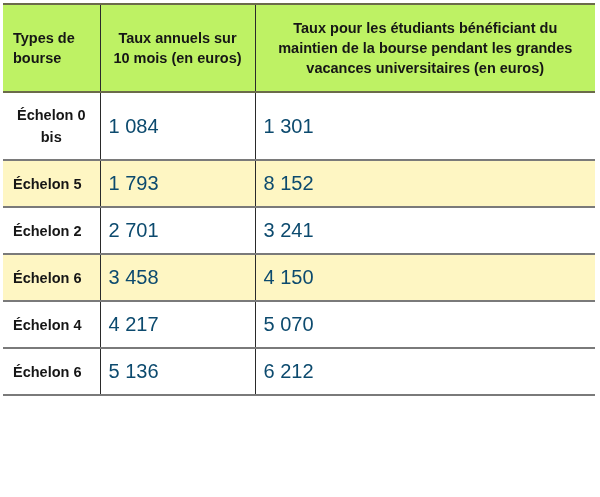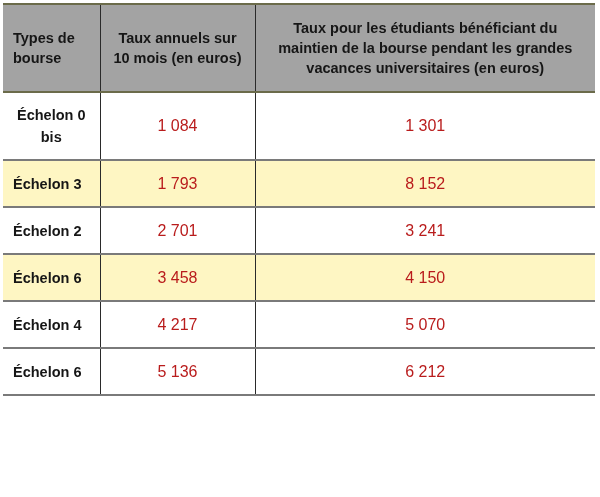--- a/index.html
+++ b/index.html
@@ -22,21 +22,21 @@
     }
     table {
       border-collapse: collapse;
       width: 592px;
       table-layout: fixed;
     }
     col.c1 { width: 97px; }
     col.c2 { width: 155px; }
     col.c3 { width: 340px; }
     thead tr {
-      background: #a3a3a3;
+      background: #bef264;
       height: 88px;
       border-radius: 28px;
     }
     thead th {
       font-weight: bold;
       font-size: 14.5px;
       line-height: 20px;
       color: #161616;
       text-align: center;
       vertical-align: middle;
@@ -51,26 +51,26 @@
     tbody tr {
       height: 47px;
     }
     tbody tr.tall {
       height: 68px;
     }
     tbody tr.alt {
       background: #FEF6C3;
     }
     tbody td {
-      font-size: 16px;
-      text-align: center;
+      font-size: 20px;
+      text-align: left;
       vertical-align: middle;
       border-bottom: 2px solid #7a7a7a;
       padding: 0 8px;
-      color: #b91c1c;
+      color: #0c4a6e;
     }
     tbody td.label {
       font-weight: bold;
       font-size: 14.5px;
       text-align: left;
       padding-left: 10px;
       color: #161616;
     }
     tbody tr.tall td.label {
       text-align: center;
@@ -100,21 +100,21 @@
         <th class="c-div">Taux pour les étudiants bénéficiant du maintien de la bourse pendant les grandes vacances universitaires (en euros)</th>
       </tr>
     </thead>
     <tbody>
       <tr class="tall">
         <td class="label">Échelon 0 bis</td>
         <td class="c-div">1 084</td>
         <td class="c-div">1 301</td>
       </tr>
       <tr class="alt">
-        <td class="label">Échelon 3</td>
+        <td class="label">Échelon 5</td>
         <td class="c-div">1 793</td>
         <td class="c-div">8 152</td>
       </tr>
       <tr>
         <td class="label">Échelon 2</td>
         <td class="c-div">2 701</td>
         <td class="c-div">3 241</td>
       </tr>
       <tr class="alt">
         <td class="label">Échelon 6</td>

